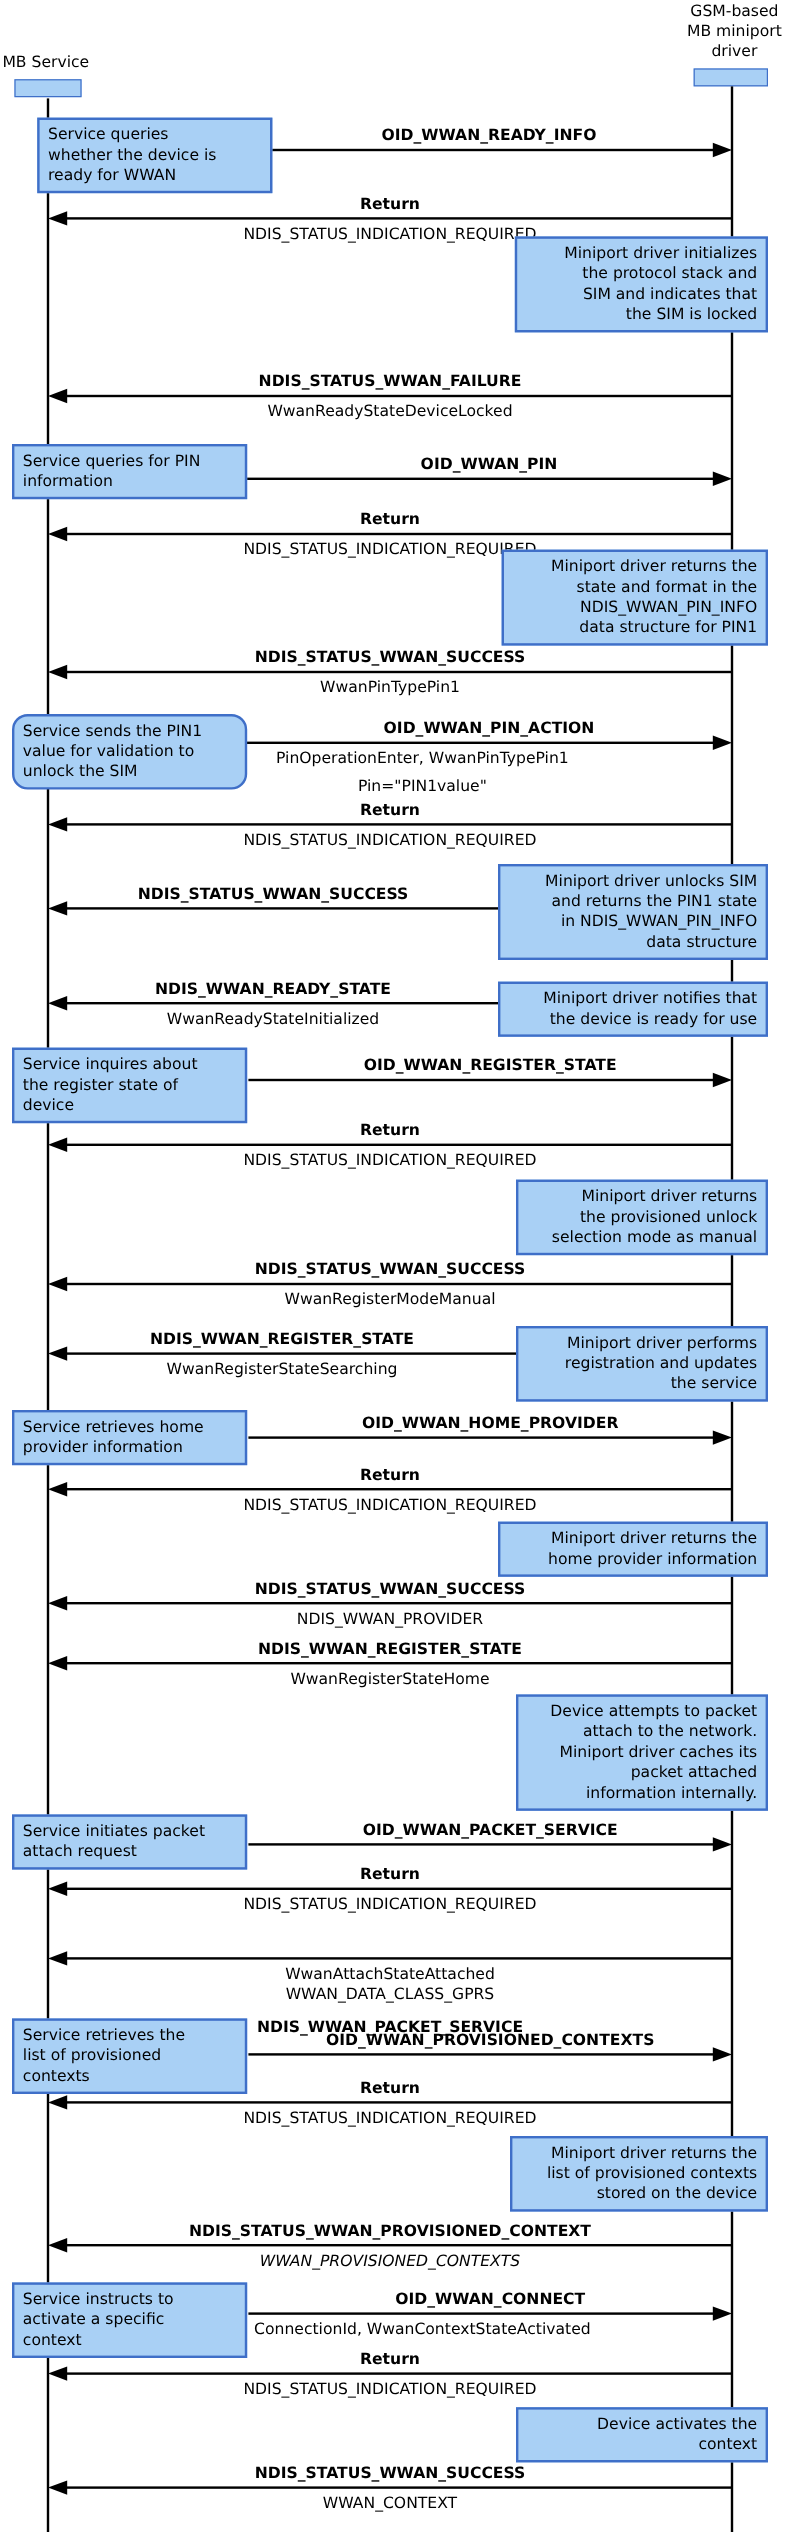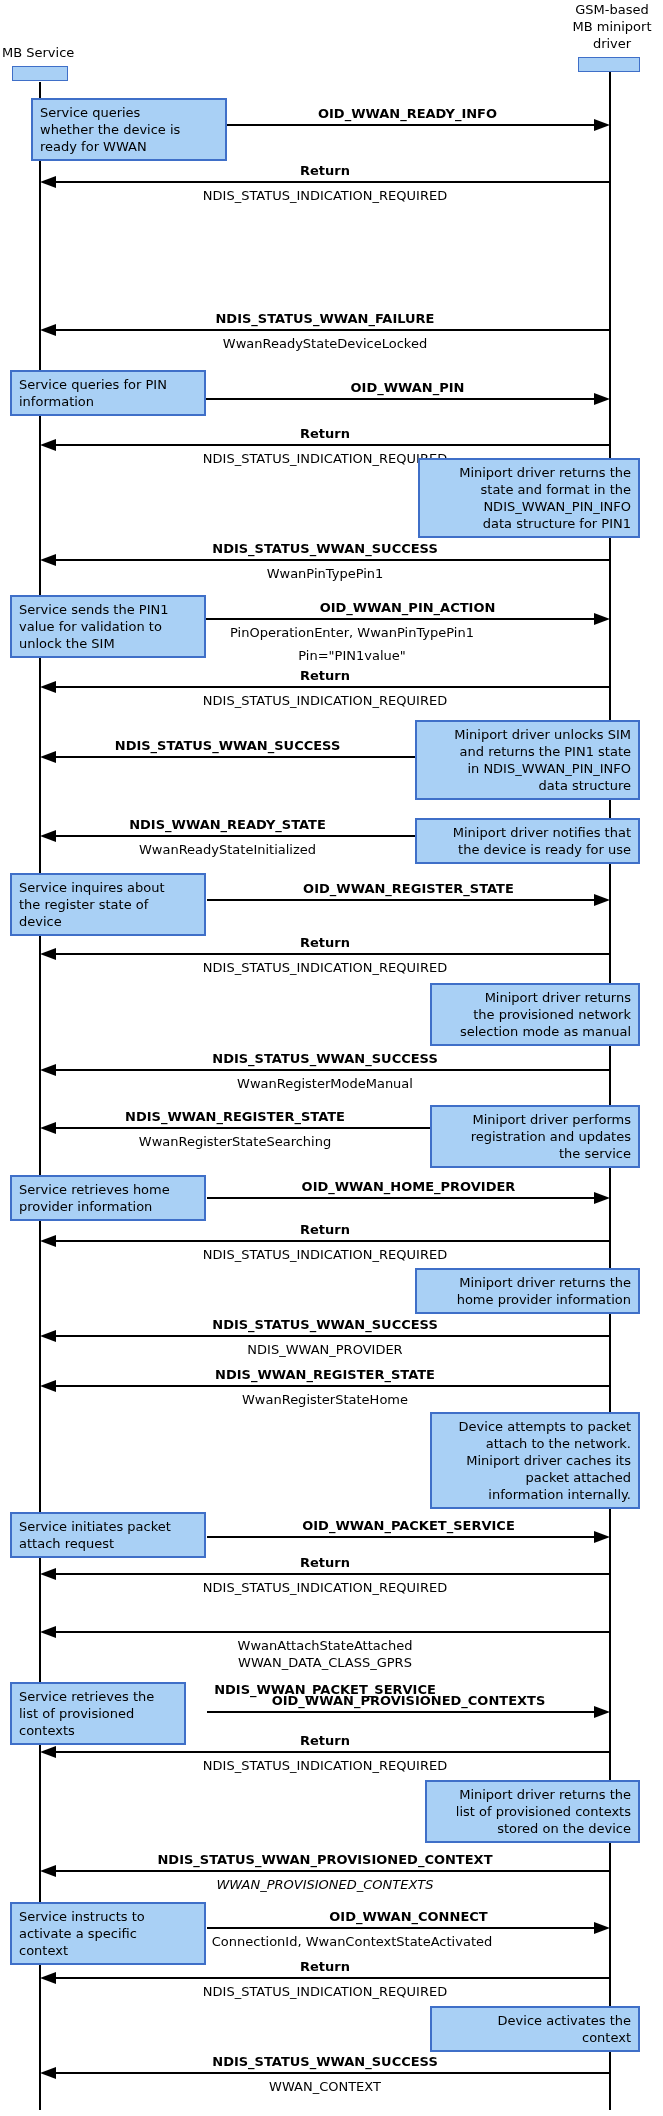--- a/index.html
+++ b/index.html
@@ -141,67 +141,73 @@
     <div class="abs msg-param" style="left: 25px; top: 2079px; width: 600px;">WWAN_CONTEXT</div>
     <div class="abs note left" style="left: 10px; top: 98px; width: 196px; margin-left: 21px;">
       <div>Service queries</div>
       <div>whether the device is</div>
       <div>ready for WWAN</div>
     </div>
     <div class="abs note left" style="left: 10px; top: 370px; width: 196px;">
       <div>Service queries for PIN</div>
       <div>information</div>
     </div>
-    <div class="abs note left" style="left: 10px; top: 595px; width: 196px;">
+    <div class="abs note left" style="left: 10px; top: 595px; width: 196px; border-radius: 13px;">
       <div>Service sends the PIN1</div>
       <div>value for validation to</div>
       <div>unlock the SIM</div>
     </div>
     <div class="abs note left" style="left: 10px; top: 873px; width: 196px;">
       <div>Service inquires about</div>
       <div>the register state of</div>
       <div>device</div>
     </div>
     <div class="abs note left" style="left: 10px; top: 1175px; width: 196px;">
       <div>Service retrieves home</div>
       <div>provider information</div>
     </div>
     <div class="abs note left" style="left: 10px; top: 1512px; width: 196px;">
       <div>Service initiates packet</div>
       <div>attach request</div>
     </div>
-    <div class="abs note left" style="left: 10px; top: 1682px; width: 176px;">
+    <div class="abs note left" style="left: 10px; top: 1682px; width: 196px;">
       <div>Service retrieves the</div>
       <div>list of provisioned</div>
       <div>contexts</div>
     </div>
     <div class="abs note left" style="left: 10px; top: 1902px; width: 196px;">
       <div>Service instructs to</div>
       <div>activate a specific</div>
       <div>context</div>
+    </div>
+    <div class="abs note right" style="left: 429px; top: 197px; width: 211px;">
+      <div>Miniport driver initializes</div>
+      <div>the protocol stack and</div>
+      <div>SIM and indicates that</div>
+      <div>the SIM is locked</div>
     </div>
     <div class="abs note right" style="left: 418px; top: 458px; width: 222px;">
       <div>Miniport driver returns the</div>
       <div>state and format in the</div>
       <div>NDIS_WWAN_PIN_INFO</div>
       <div>data structure for PIN1</div>
     </div>
     <div class="abs note right" style="left: 415px; top: 720px; width: 225px;">
       <div>Miniport driver unlocks SIM</div>
       <div>and returns the PIN1 state</div>
       <div>in NDIS_WWAN_PIN_INFO</div>
       <div>data structure</div>
     </div>
     <div class="abs note right" style="left: 415px; top: 818px; width: 225px;">
       <div>Miniport driver notifies that</div>
       <div>the device is ready for use</div>
     </div>
     <div class="abs note right" style="left: 430px; top: 983px; width: 210px;">
       <div>Miniport driver returns</div>
-      <div>the provisioned network</div>
+      <div>the provisioned unlock</div>
       <div>selection mode as manual</div>
     </div>
     <div class="abs note right" style="left: 430px; top: 1105px; width: 210px;">
       <div>Miniport driver performs</div>
       <div>registration and updates</div>
       <div>the service</div>
     </div>
     <div class="abs note right" style="left: 415px; top: 1268px; width: 225px;">
       <div>Miniport driver returns the</div>
       <div>home provider information</div>

